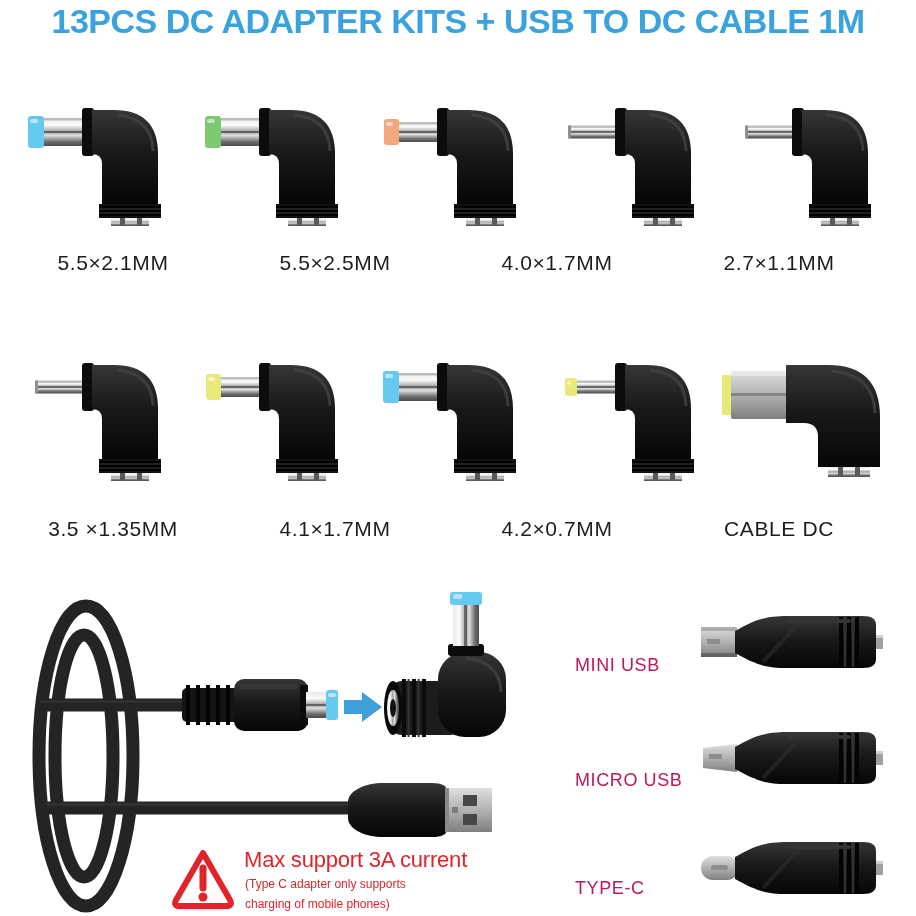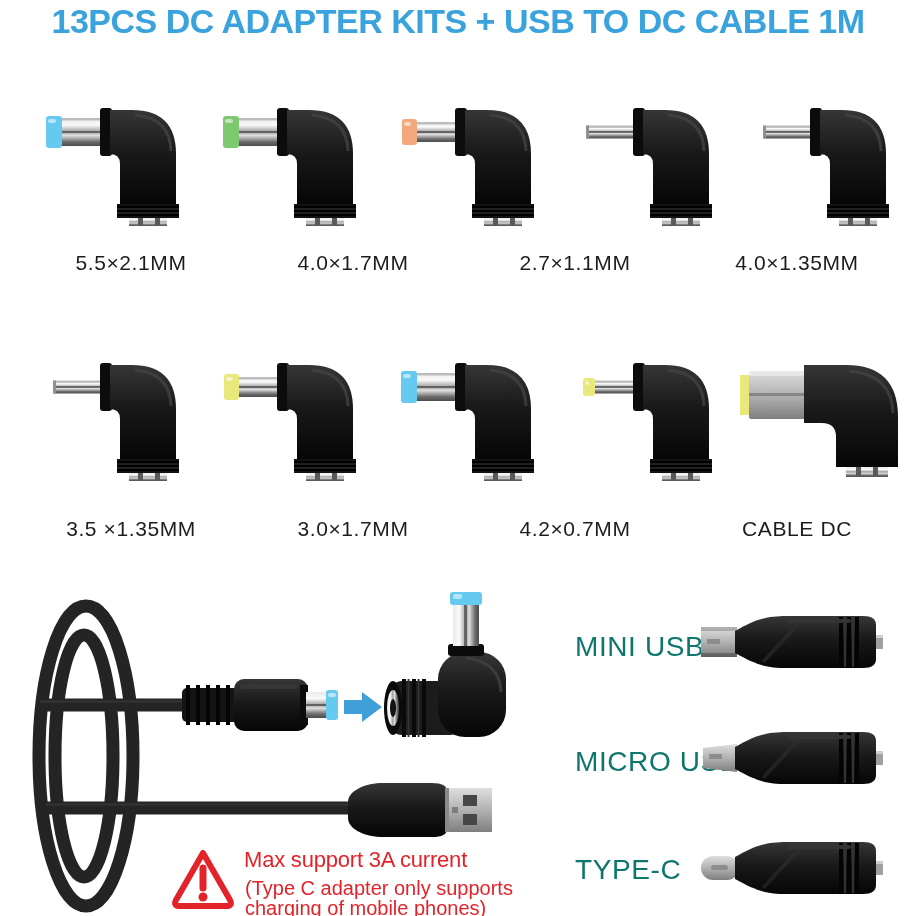--- a/index.html
+++ b/index.html
@@ -1,29 +1,29 @@
 <!DOCTYPE html>
 <html style="--title-blue: #3aa2dc; --warn-red: #e2232a;"><head>
 <meta charset="utf-8">
 <style>
   html,body{margin:0;padding:0;background:#ffffff;}
   body{width:916px;height:916px;overflow:hidden;font-family:"Liberation Sans",sans-serif;position:relative;}
   .page{position:absolute;left:0;top:0;width:892px;height:916px;background:#fff;}
   .title{position:absolute;top:2px;left:0;width:916px;text-align:center;
          font-size:34px;font-weight:bold;letter-spacing:-0.5px;color:var(--title-blue,#3aa2dc);white-space:nowrap;}
-  .row{position:absolute;left:20px;width:888px;display:flex;}
+  .row{position:absolute;left:2px;width:888px;display:flex;}
   .cell{flex:1;display:flex;justify-content:center;align-items:flex-start;}
   .lbl{flex:1;text-align:center;font-size:21px;color:#1d1d1d;letter-spacing:0.6px;white-space:nowrap;}
-  .usb-label{position:absolute;left:575px;font-size:28px;color:#0f766e;letter-spacing:0.6px;}
+  .usb-label{position:absolute;left:575px;font-size:18px;color:#be185d;letter-spacing:0.6px;margin-top:24px;}
   .usb-adapter{position:absolute;left:693px;width:192px;height:60px;}
   .cable-scene{position:absolute;left:0;top:580px;width:556px;height:336px;}
   .warn-icon{position:absolute;left:170px;top:846px;width:66px;height:66px;}
   .warn-heading{position:absolute;left:244px;top:847px;font-size:22px;font-weight:normal;
                 letter-spacing:-0.2px;color:var(--warn-red,#e2232a);white-space:nowrap;}
-  .warn-note{position:absolute;left:245px;font-size:20px;color:var(--warn-red,#e2232a);white-space:nowrap;}
+  .warn-note{position:absolute;left:245px;font-size:12px;color:var(--warn-red,#e2232a);white-space:nowrap;}
 </style>
 </head>
 <body>
 
 <div class="page">
 
   <svg width="0" height="0" style="position:absolute">
     <defs>
       <linearGradient id="metalV" x1="0" y1="0" x2="0" y2="1">
         <stop offset="0" stop-color="#e9e9e9"></stop>
@@ -156,23 +156,23 @@
           <rect x="83" y="110.5" width="62" height="1" fill="#2e2e2e"></rect>
           <rect x="83" y="114.5" width="62" height="1" fill="#2e2e2e"></rect>
           <rect x="95" y="120" width="38" height="8" fill="url(#metalV)"></rect>
           <rect x="104" y="120" width="5" height="8" fill="#5a5a5a"></rect>
           <rect x="121" y="120" width="5" height="8" fill="#5a5a5a"></rect>
         </svg>
       </div>
     </div>
   <div class="row" id="lbRow1" style="top:251px">
       <div class="lbl">5.5×2.1MM</div>
+      <div class="lbl">5.5×2.5MM</div>
       <div class="lbl">4.0×1.7MM</div>
       <div class="lbl">2.7×1.1MM</div>
-      <div class="lbl">4.0×1.35MM</div>
     </div>
   <div class="row" id="adRow2" style="top:353px">
       <div class="cell">
         <svg width="150" height="128" viewBox="0 0 150 128">
           <rect x="20" y="27.5" width="50" height="13" fill="url(#metalV)"></rect>
           <rect x="20" y="33" width="50" height="2" fill="rgba(0,0,0,0.4)"></rect>
           <rect x="20" y="27.5" width="50" height="2.5" fill="rgba(0,0,0,0.2)"></rect>
           <rect x="19" y="27.5" width="3" height="13" fill="#909090"></rect>
           <rect x="66" y="10" width="12" height="48" rx="3" fill="#0c0c0c"></rect>
           <path d="M76,12 L98,12 Q142,12 142,56 L142,106 L86,106 L86,66 Q86,56 76,56 Z" fill="url(#bodyGrad)"></path>
@@ -260,21 +260,21 @@
           <path d="M70,12 L112,12 Q164,12 164,64 L164,114 L102,114 L102,84 Q102,70 88,70 L70,70 Z" fill="url(#bodyGrad)"></path>
           <path d="M116,18 Q158,22 159,60" stroke="#424242" stroke-width="3" fill="none" opacity="0.8"></path>
           <rect x="112" y="114" width="42" height="10" fill="url(#metalV)"></rect>
           <rect x="122" y="114" width="5" height="10" fill="#5a5a5a"></rect>
           <rect x="139" y="114" width="5" height="10" fill="#5a5a5a"></rect>
         </svg>
       </div>
     </div>
   <div class="row" id="lbRow2" style="top:517px">
       <div class="lbl">3.5 ×1.35MM</div>
-      <div class="lbl">3.0×1.7MM</div>
+      <div class="lbl">4.1×1.7MM</div>
       <div class="lbl">4.2×0.7MM</div>
       <div class="lbl">CABLE DC</div>
     </div>
 
   <div class="cable-scene" id="cableScene"><svg width="556" height="336" viewBox="0 0 556 336">
         <g stroke="#242424" stroke-width="13" fill="none">
     <ellipse cx="86" cy="176" rx="47" ry="150"></ellipse>
     <ellipse cx="84" cy="176" rx="29" ry="121"></ellipse>
     <path d="M40,125 L186,125"></path>
     <path d="M46,228 L354,228"></path>

